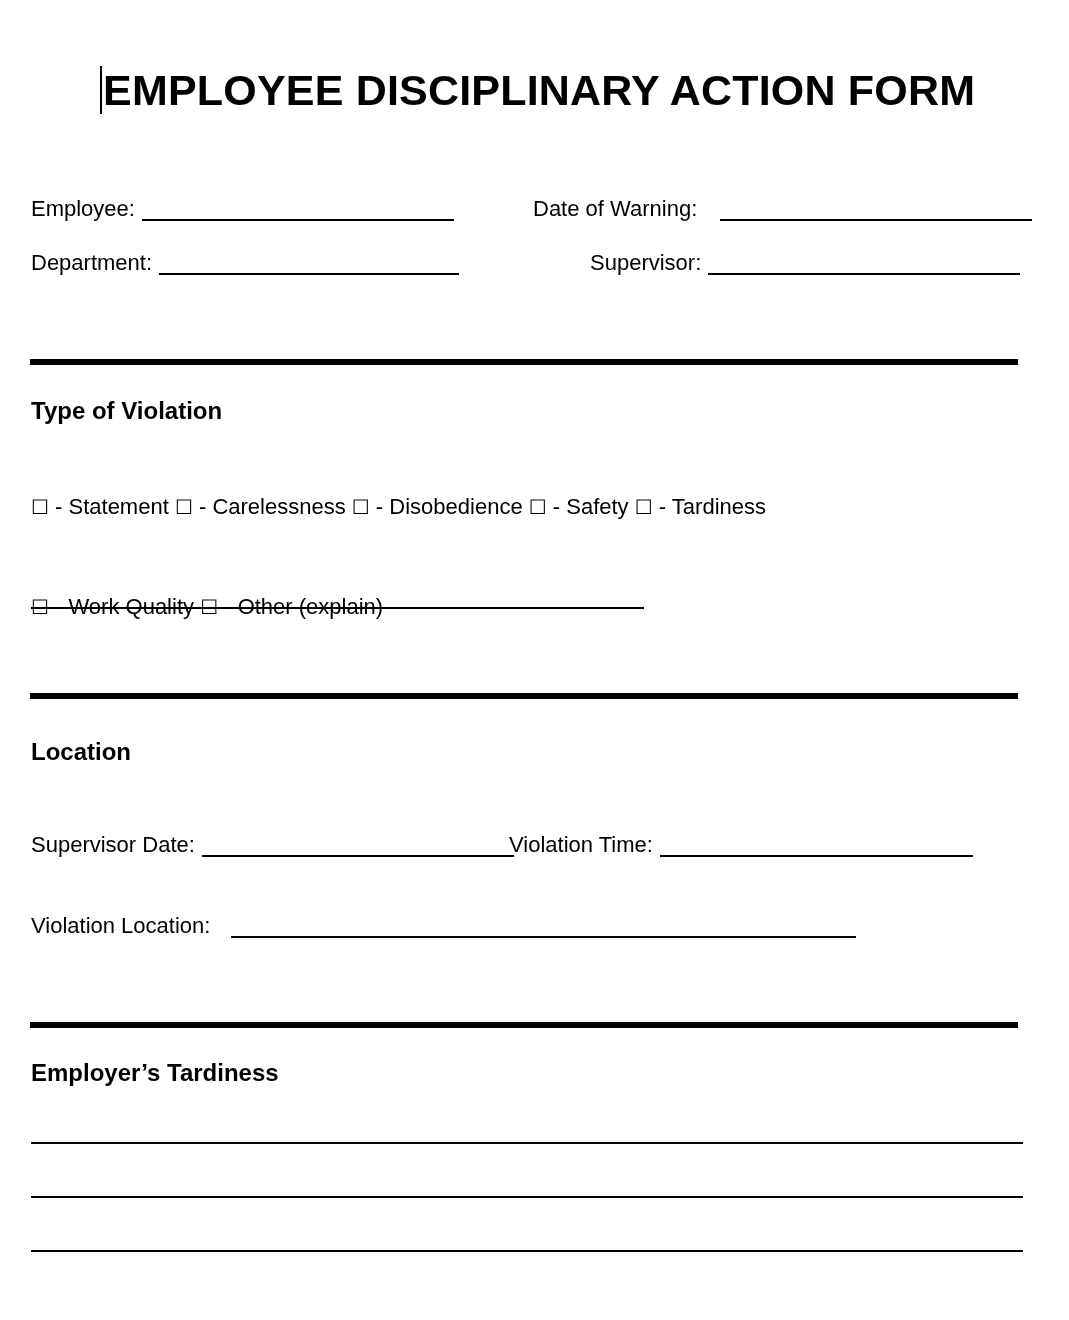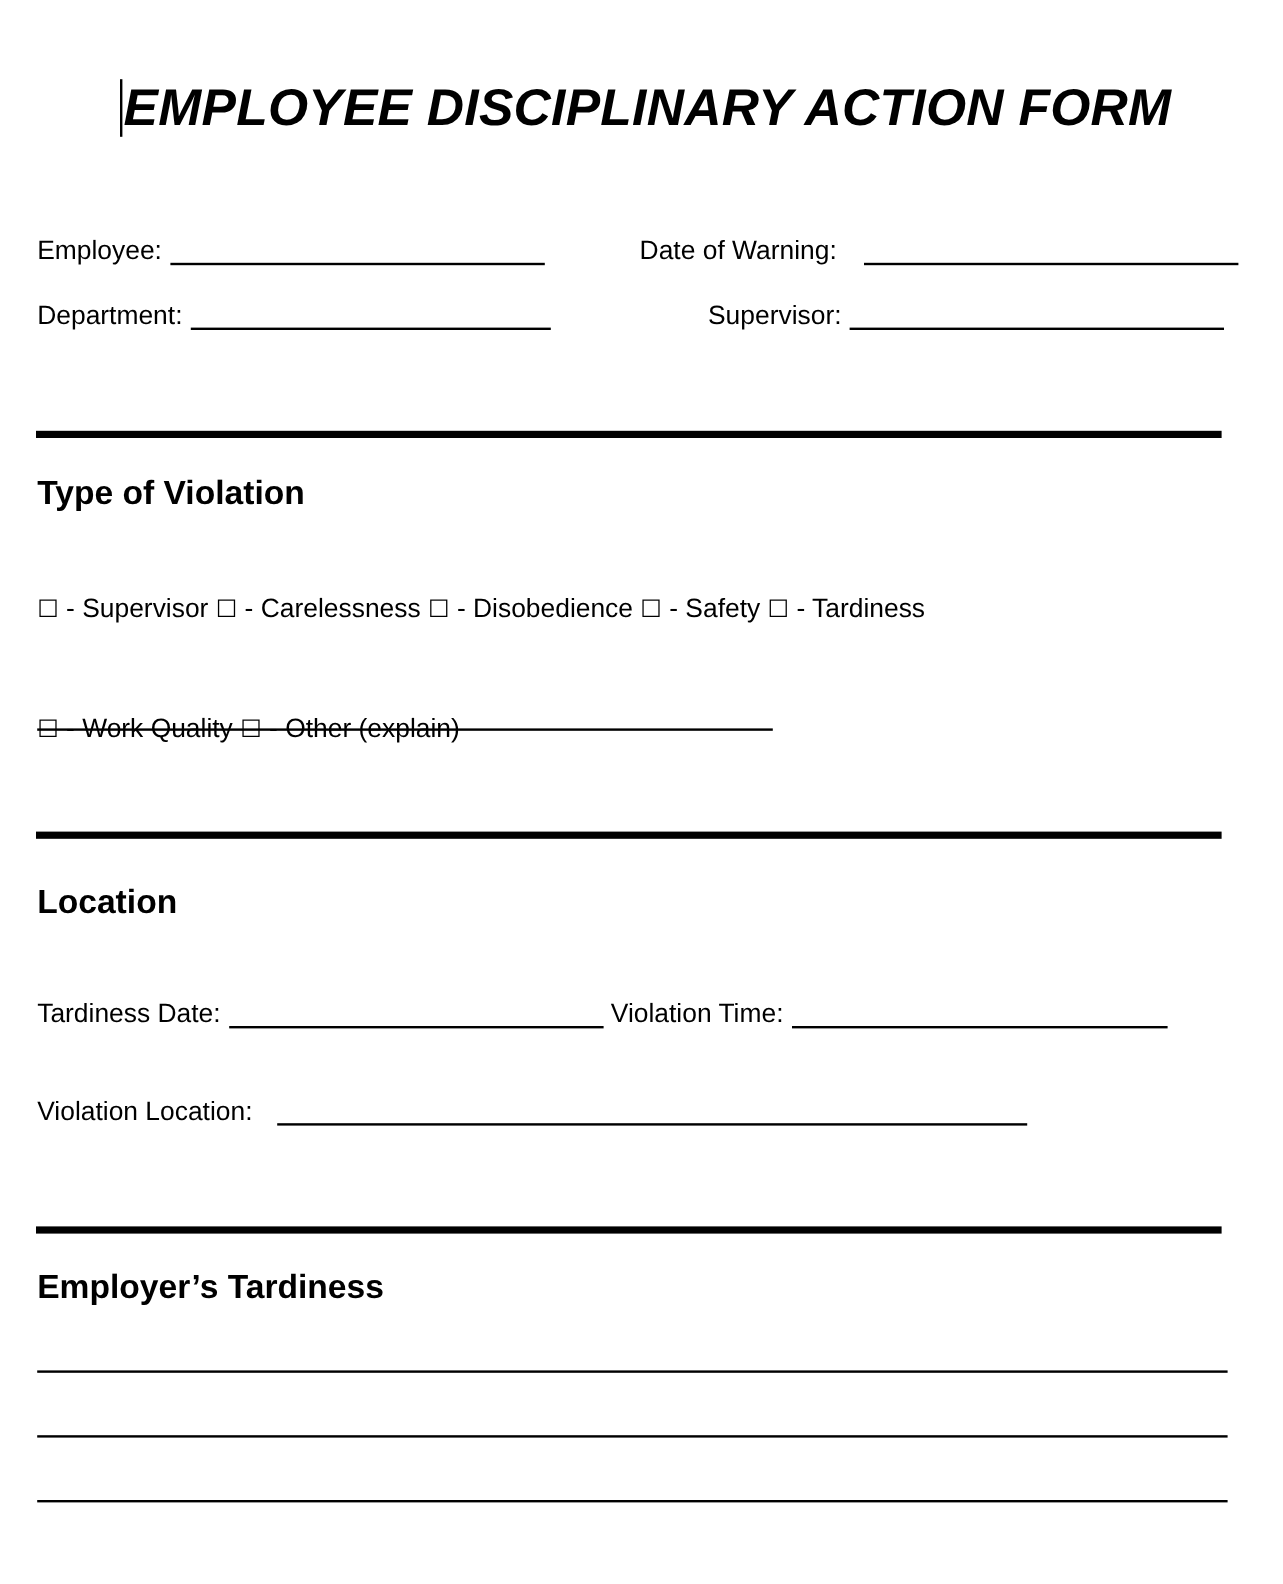--- a/index.html
+++ b/index.html
@@ -16,21 +16,20 @@
       color: #000000;
     }
     .abs { position: absolute; white-space: nowrap; }
     .title {
       left: 103px;
       top: 64px;
       font-size: 43px;
       font-weight: bold;
       letter-spacing: 0.2px;
       line-height: 52px;
-      font-style: italic;
     }
     .cursor {
       position: absolute;
       left: 100px;
       top: 66px;
       width: 2px;
       height: 48px;
       background: #000;
     }
     .field {
@@ -48,21 +47,21 @@
       margin-bottom: 1px;
     }
     .rule-thick {
       position: absolute;
       left: 30px;
       width: 988px;
       height: 6px;
       background: #000;
     }
     .section-heading {
-      font-size: 28px;
+      font-size: 24px;
       font-weight: bold;
       line-height: 34px;
     }
     .checks {
       font-size: 22px;
       line-height: 26px;
     }
     .checks .item { display: inline; }
     .checks .box { font-size: 20px; }
     .blank-line {
@@ -92,40 +91,40 @@
 <div class="abs field" style="left:590px; top:250px;">
   <span>Supervisor:</span>
   <span class="line" style="width:312px;"></span>
 </div>
 
 <div class="rule-thick" style="top:359px;"></div>
 
 <div class="abs section-heading" style="left:31px; top:394px;">Type of Violation</div>
 
 <div class="abs checks" style="left:31px; top:494px;">
-  <span class="item"><span class="box">☐</span><span> - </span><span>Supervisor</span></span>
+  <span class="item"><span class="box">☐</span><span> - </span><span>Statement</span></span>
   <span class="item"><span class="box">☐</span><span> - </span><span>Carelessness</span></span>
   <span class="item"><span class="box">☐</span><span> - </span><span>Disobedience</span></span>
   <span class="item"><span class="box">☐</span><span> - </span><span>Safety</span></span>
   <span class="item"><span class="box">☐</span><span> - </span><span>Tardiness</span></span>
 </div>
 
 <div class="abs checks" style="left:31px; top:555px;margin-top:39px;">
   <span class="item"><span class="box">☐</span><span> - </span><span>Work Quality</span></span>
   <span class="item"><span class="box">☐</span><span> - </span><span>Other (explain)</span></span>
 </div>
 
 <div class="blank-line" style="left:31px; top:607px; width:613px;"></div>
 
 <div class="rule-thick" style="top:693px;"></div>
 
 <div class="abs section-heading" style="left:31px; top:735px;">Location</div>
 
 <div class="abs field" style="left:31px; top:832px;">
-  <span>Tardiness Date:</span>
+  <span>Supervisor Date:</span>
   <span class="line" style="width:312px;"></span>
 </div>
 <div class="abs field" style="left:509px; top:832px;">
   <span>Violation Time:</span>
   <span class="line" style="width:313px;"></span>
 </div>
 <div class="abs field" style="left:31px; top:913px;gap:14px;">
   <span>Violation Location:</span>
   <span class="line" style="width:625px;"></span>
 </div>

